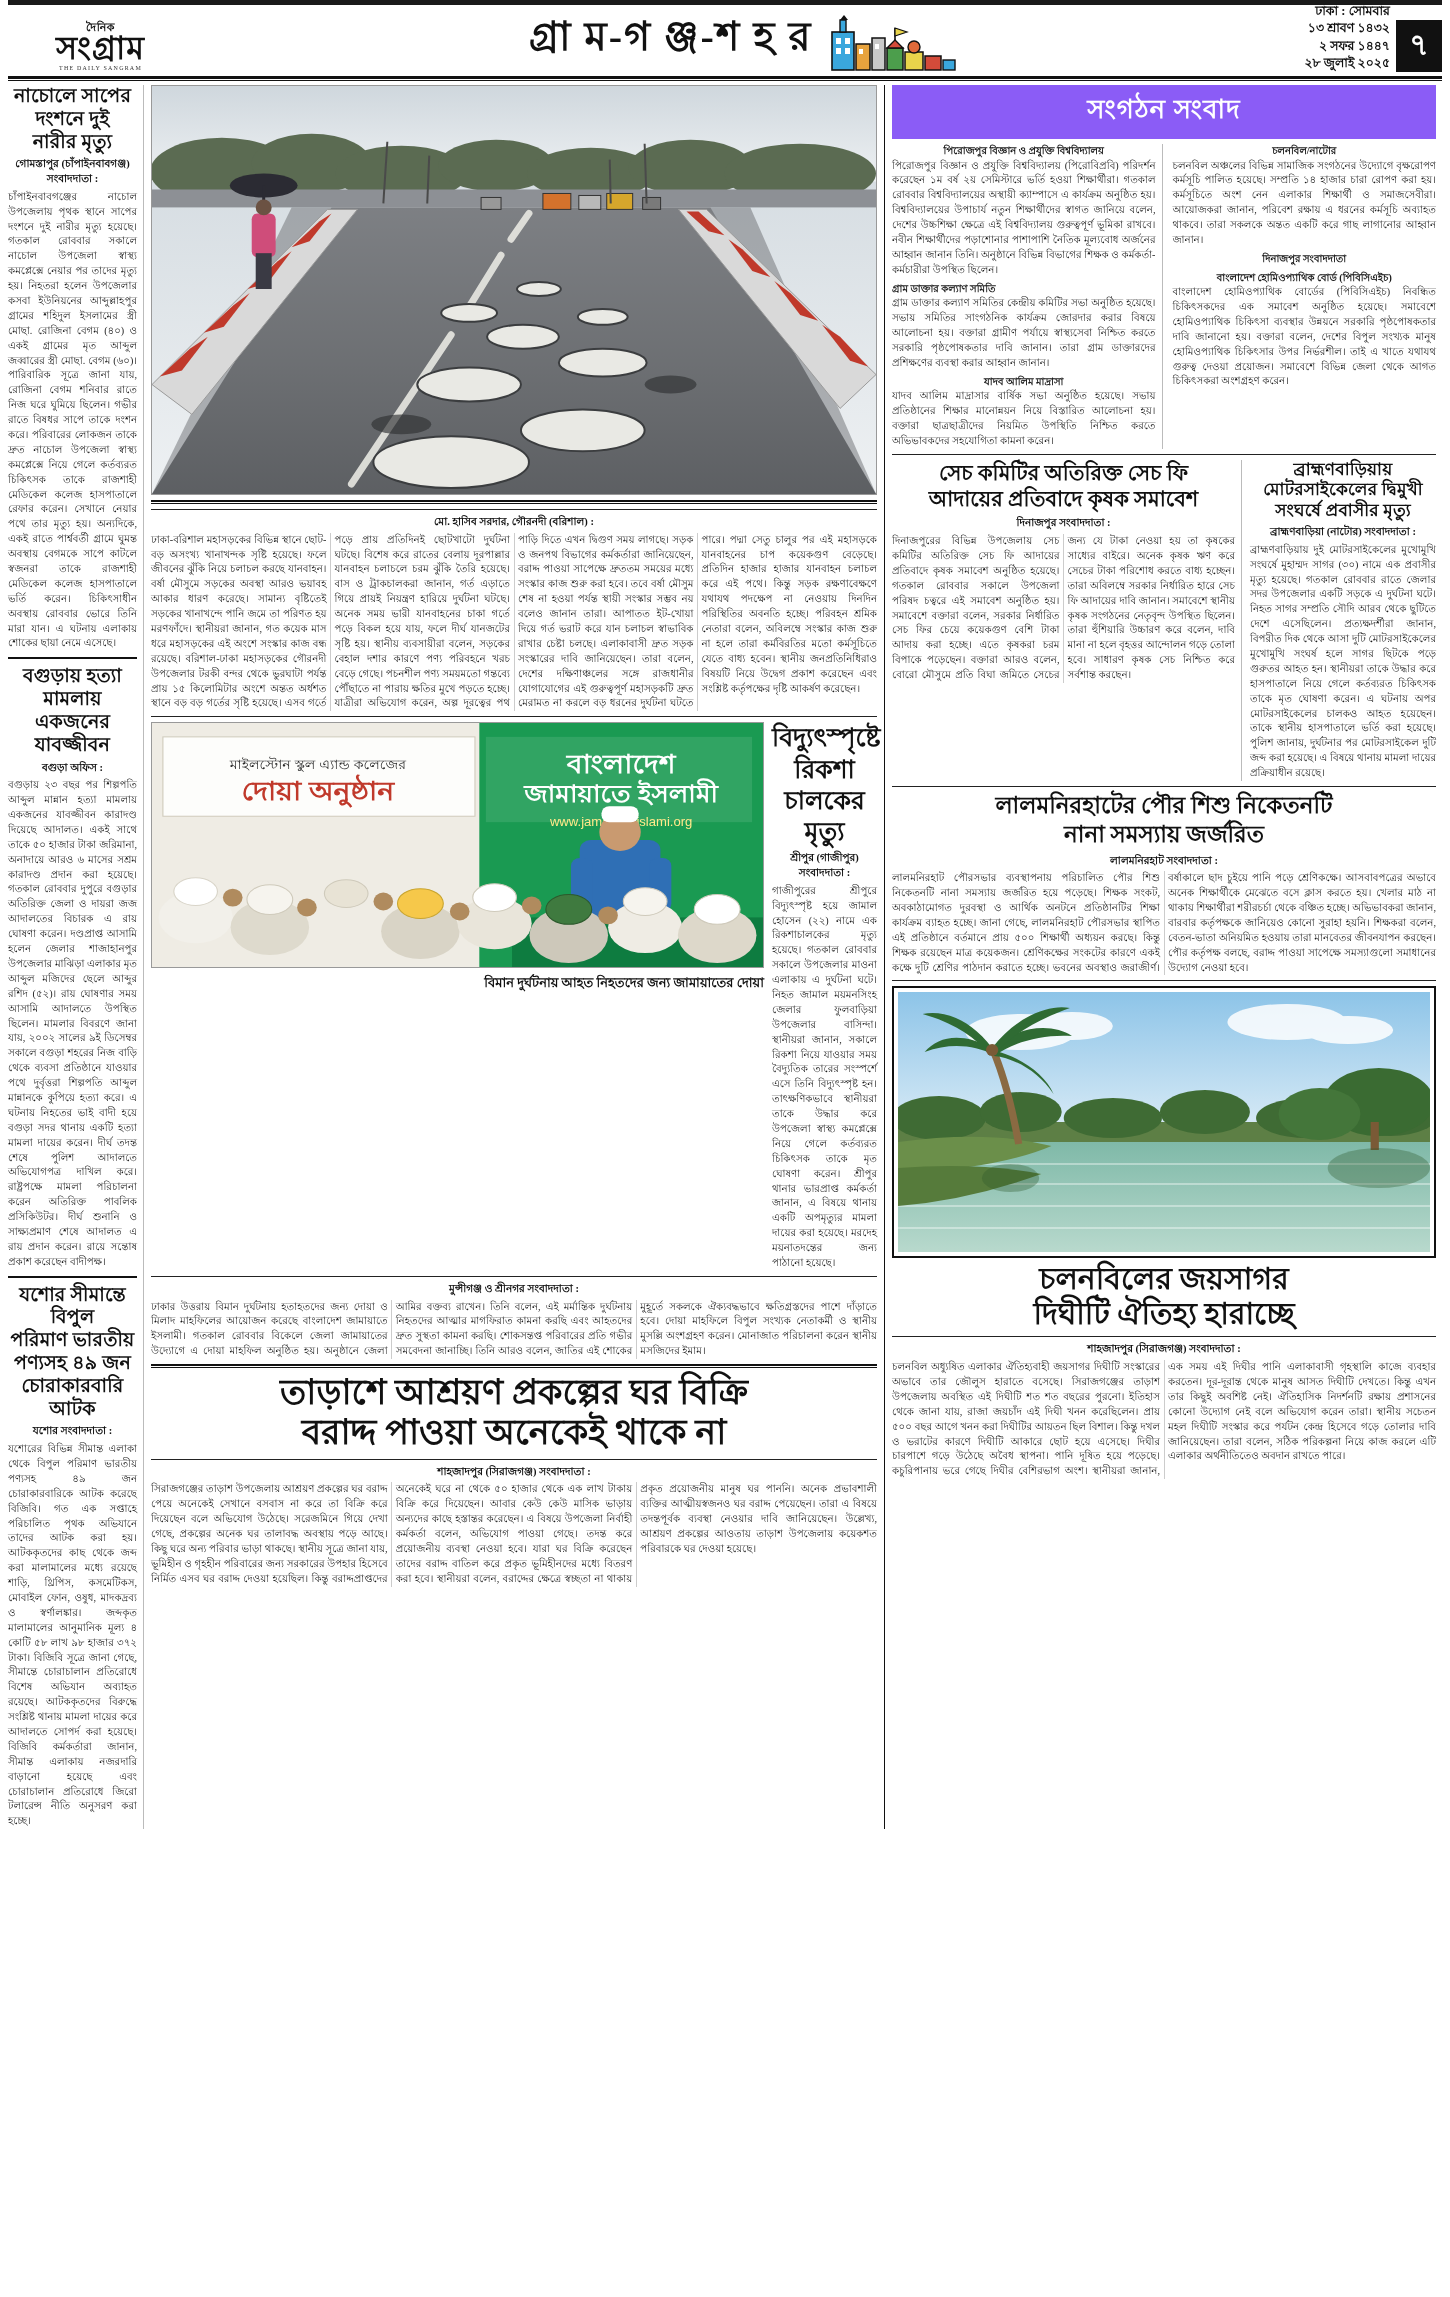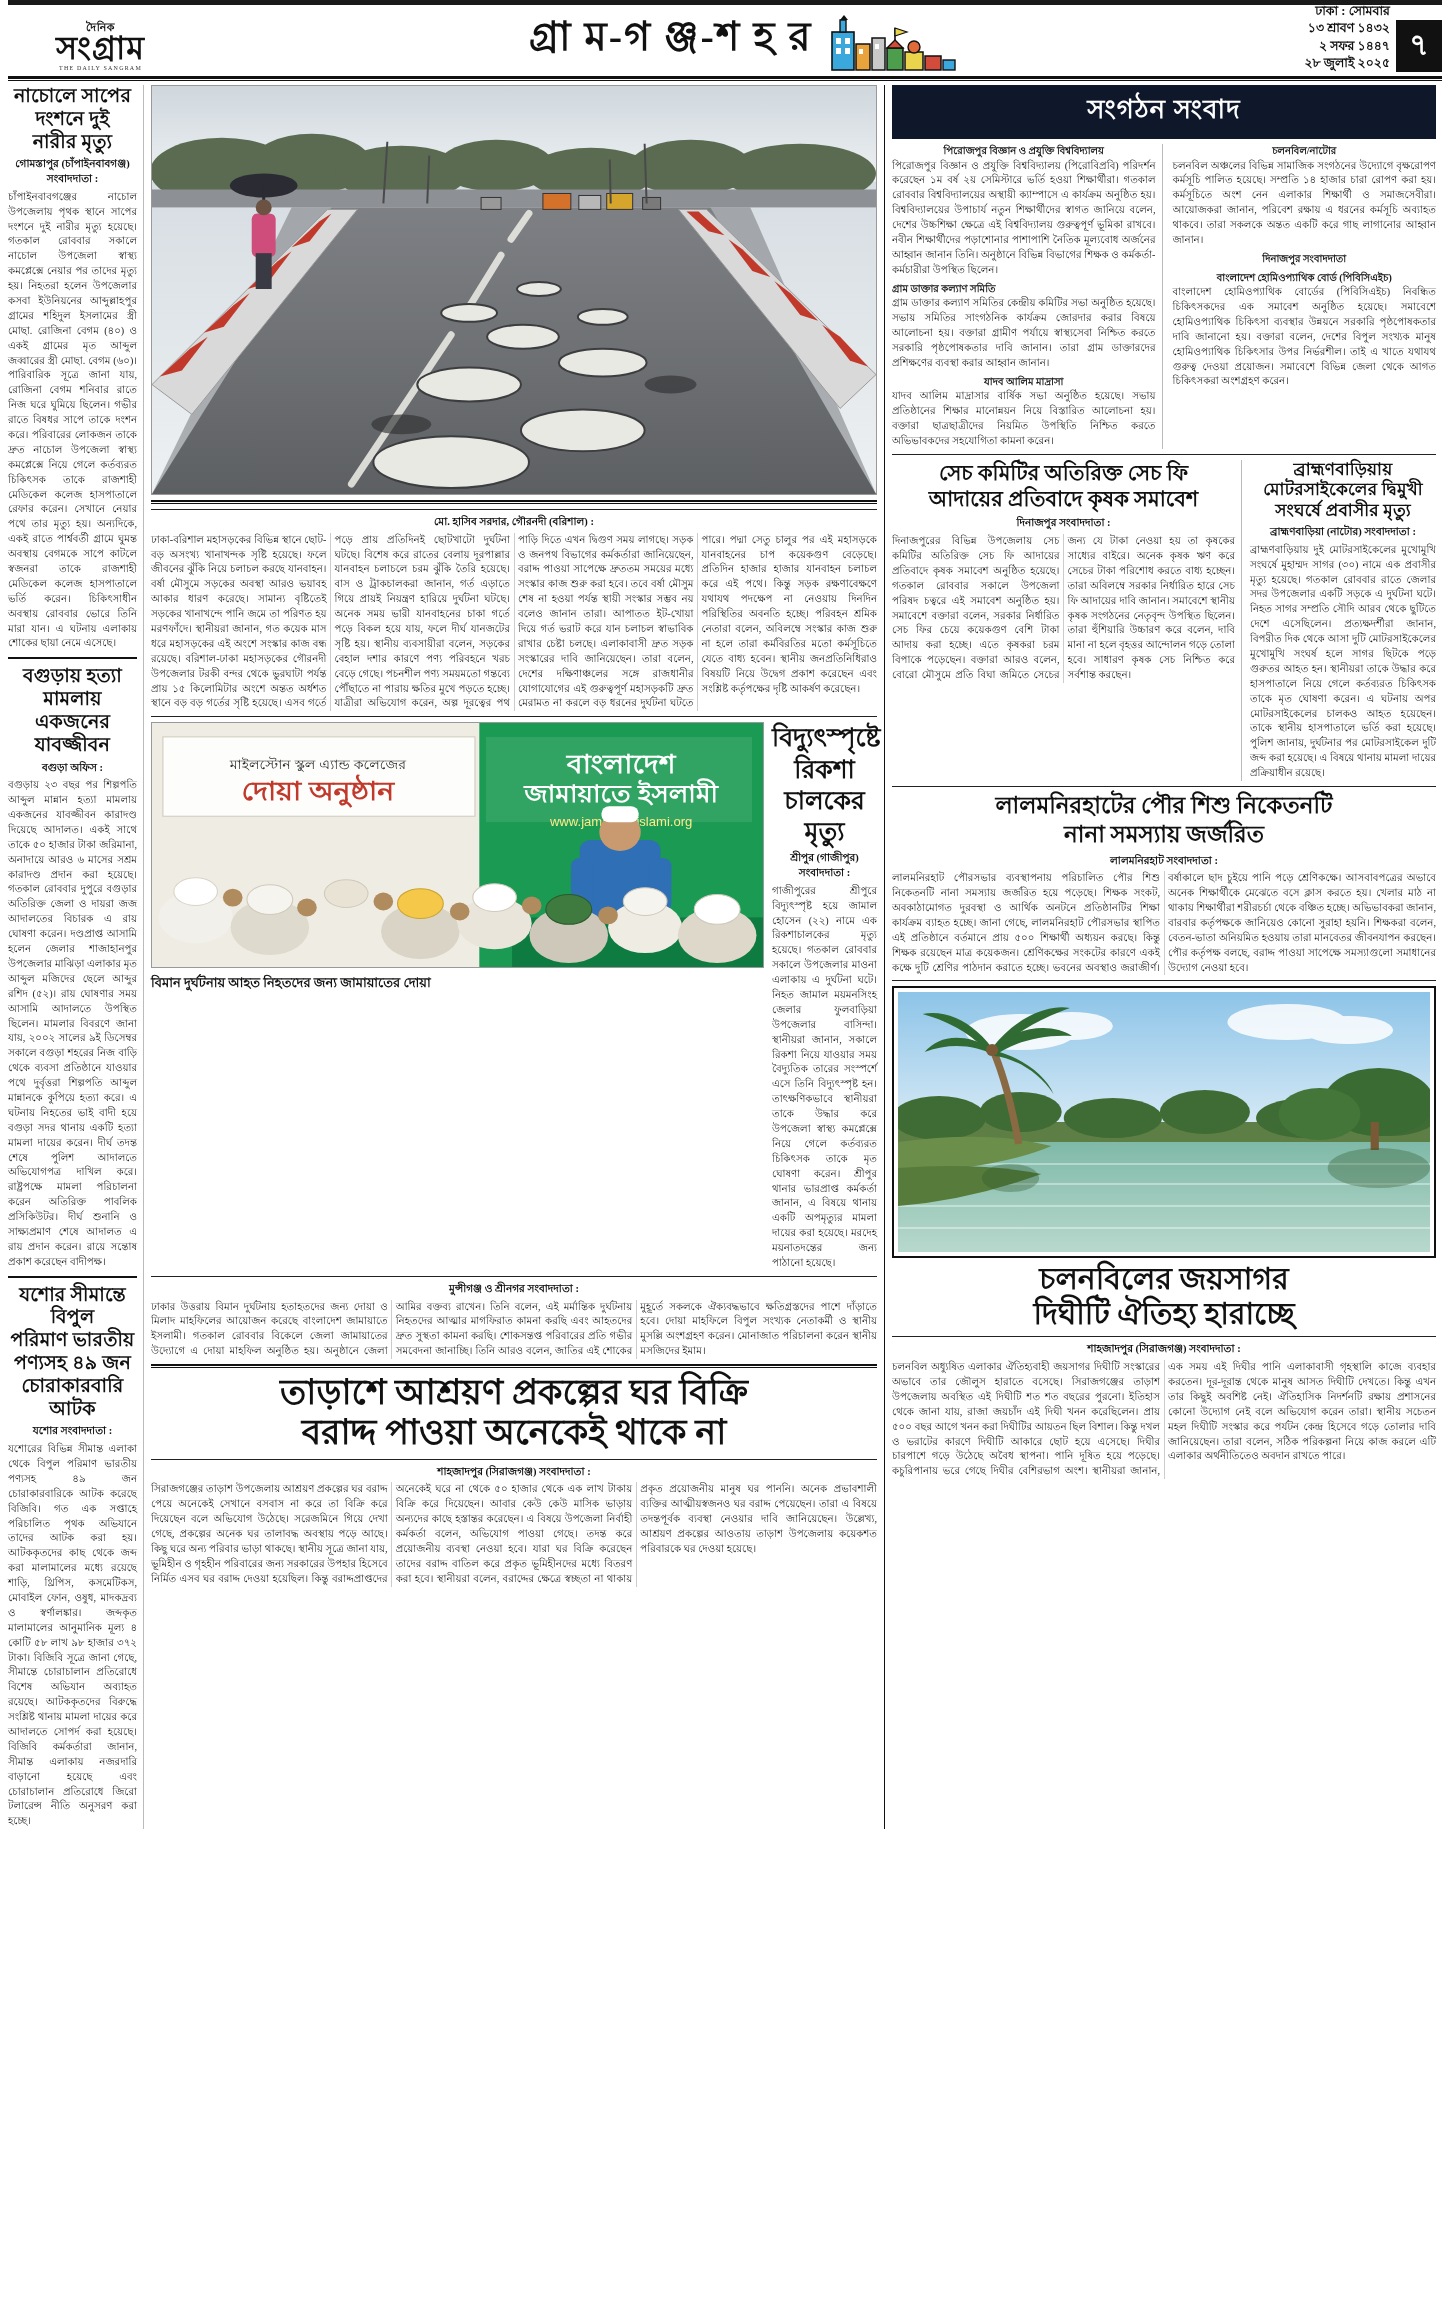--- a/index.html
+++ b/index.html
@@ -58,26 +58,26 @@
   .hl-l{ font-weight:bold; text-align:center; line-height:1.15; font-size:35px;}
   .byline{ font-size:10.5px; font-weight:bold; text-align:center; line-height:1.4; margin:4px 0 3px;}
   .bodytext{ font-size:10.2px; line-height:1.46; text-align:justify; color:#1b1b1b; }
   .cols2{ column-count:2; column-gap:8px; column-rule:1px solid #ccc;}
   .cols3{ column-count:3; column-gap:8px; column-rule:1px solid #ccc;}
   .cols4{ column-count:4; column-gap:8px; column-rule:1px solid #ccc;}
   .hr-thin{ border-top:1px solid #222; margin:5px 0; }
   .hr-thick{ border-top:2.5px solid #111; margin:6px 0; }
 
   .banner{
-    background:#0f172a;color:#fff;text-align:center;
+    background:#8b5cf6;color:#fff;text-align:center;
     font-size:26px;font-weight:bold;letter-spacing:1px;
     padding:4px 0 6px; margin-bottom:5px;
   }
 
-  .caption{ font-size:13px; font-weight:bold; text-align:left; padding:5px 0 3px; }
+  .caption{ font-size:13px; font-weight:bold; text-align:right; padding:5px 0 3px; }
 
   
   .photo{ position:relative; overflow:hidden; border:1px solid #999; }
   .ph-road{ height:410px; }
   .ph-dua{ height:246px; }
   .ph-pond{ height:260px; }
 
   .fig{ margin-bottom:4px; }
 
   

